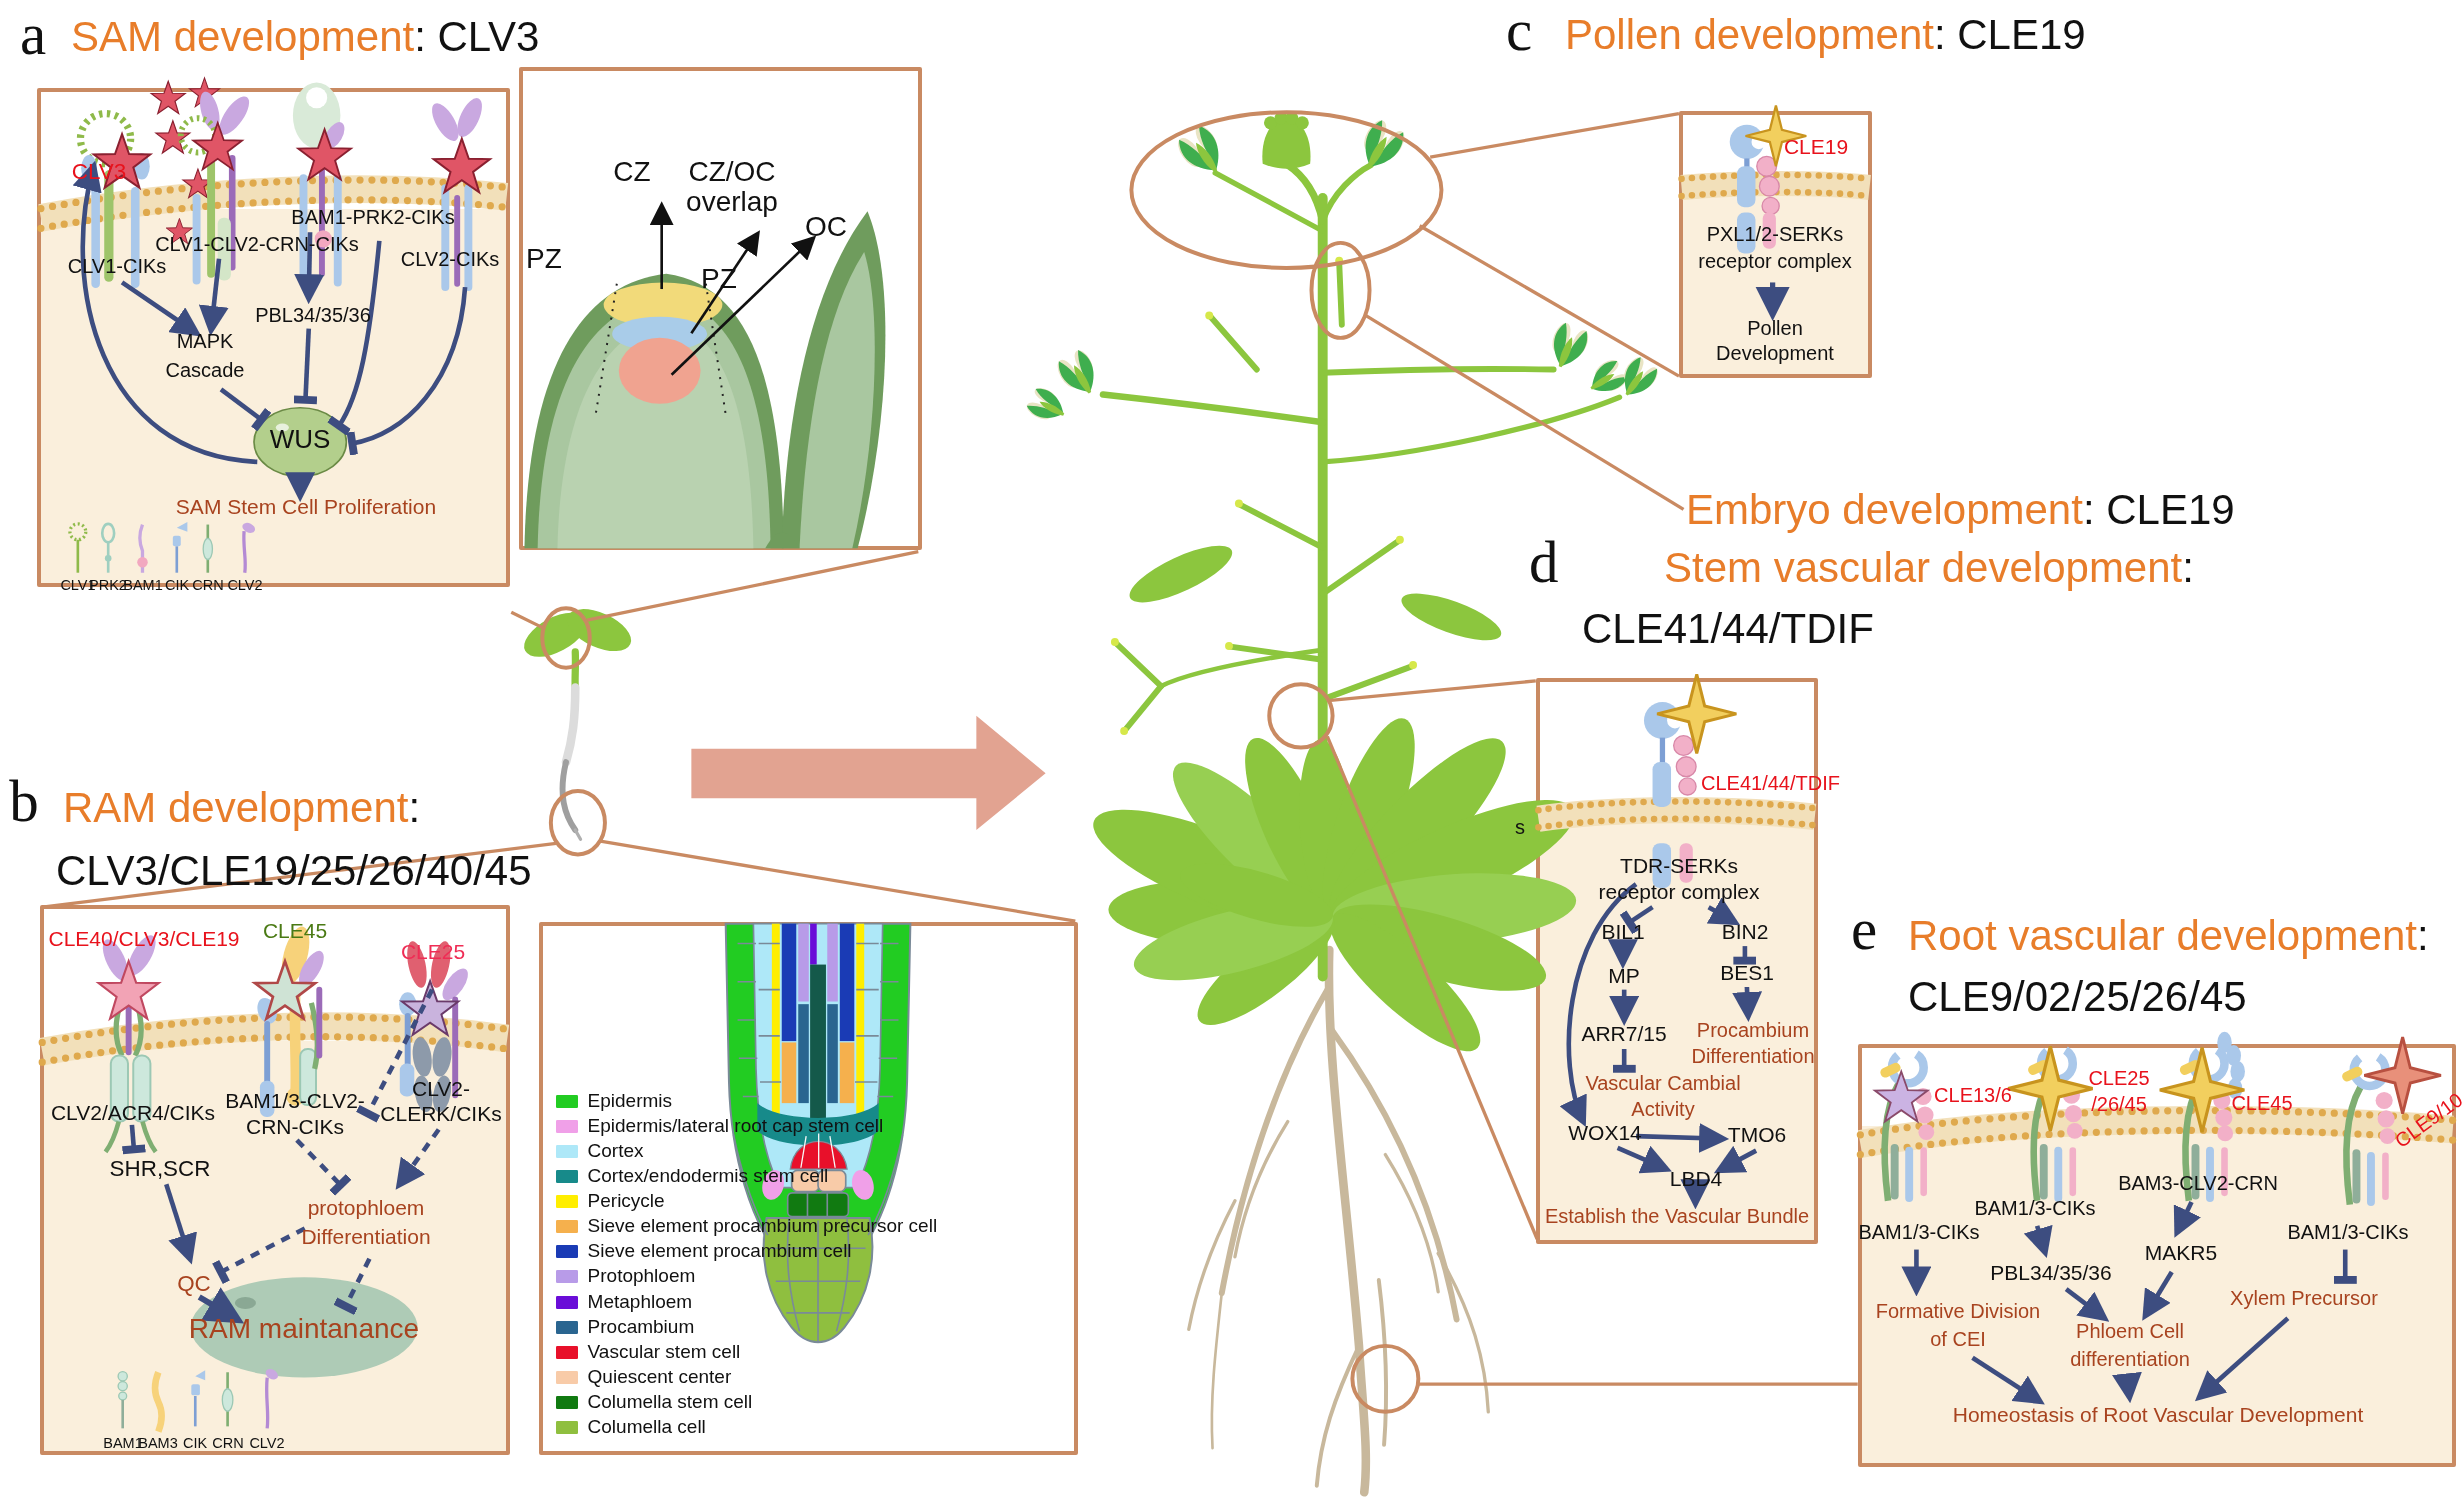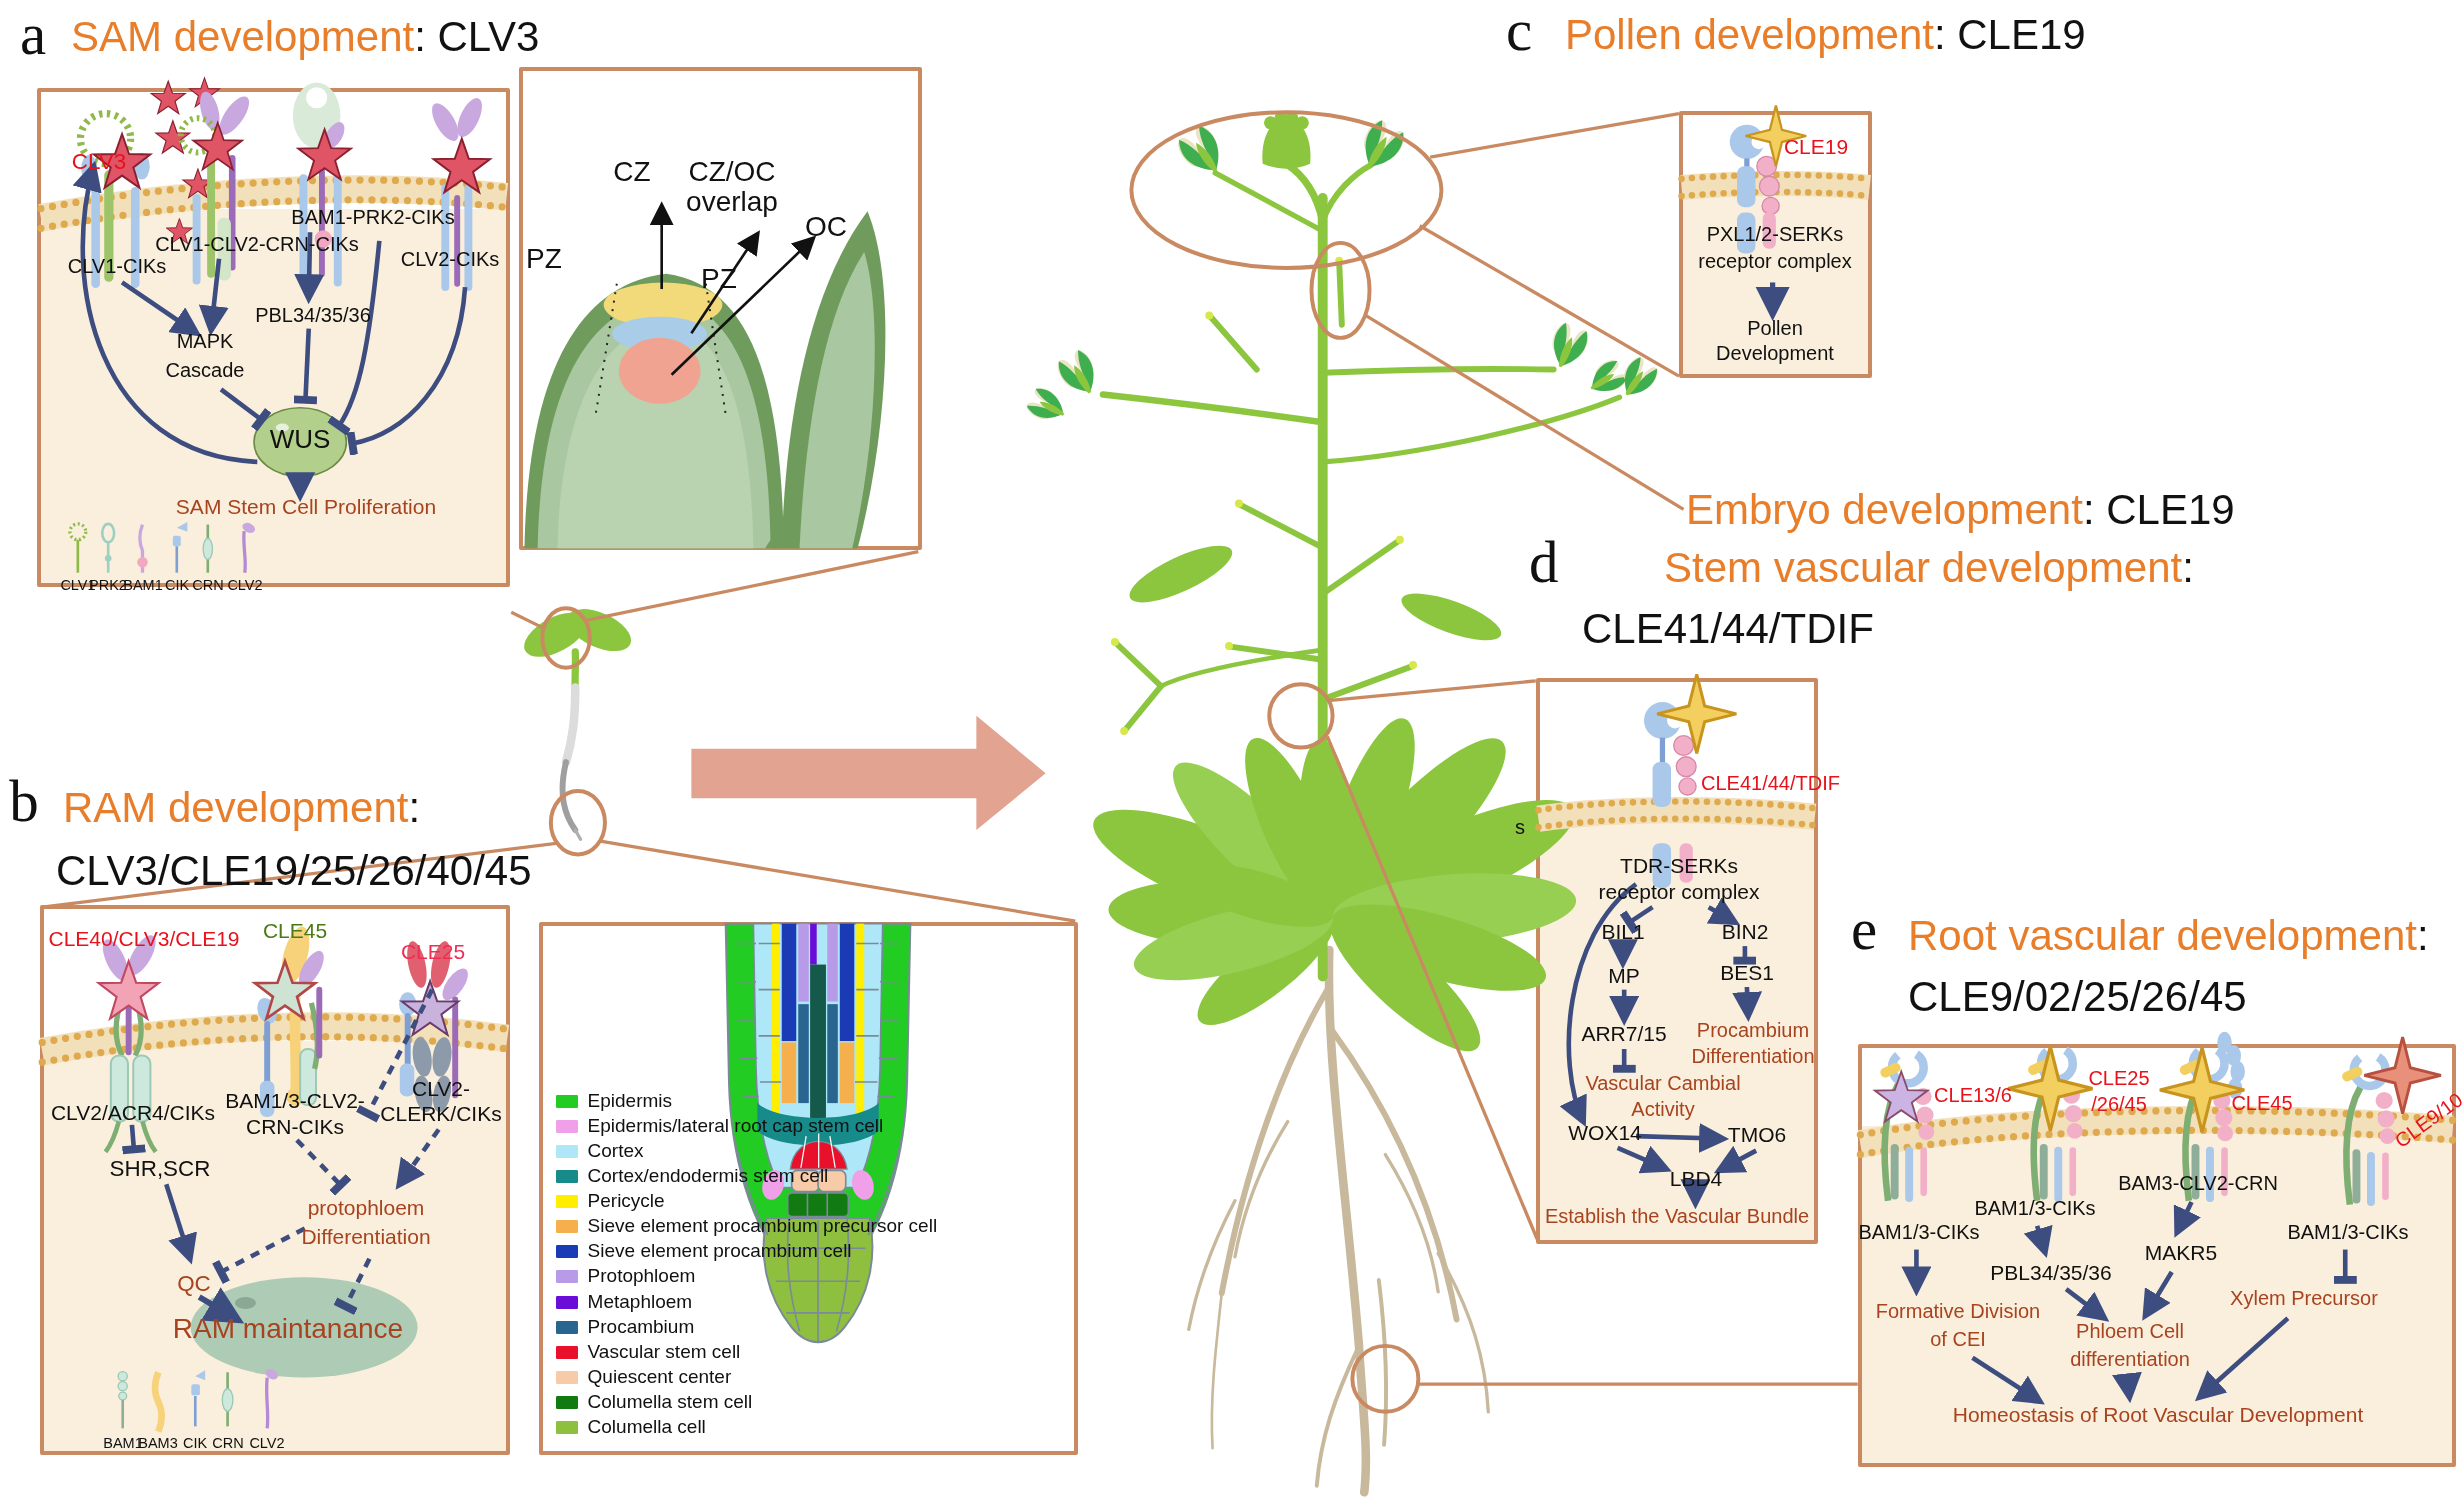--- a/index.html
+++ b/index.html
@@ -519,21 +519,21 @@
         <path d="M3292,1928 L3252,1994" marker-end="url(#ar)"></path>
         <path d="M2990,2058 L3092,2124" marker-end="url(#ar)"></path>
         <path d="M3225,2090 L3228,2118" marker-end="url(#ar)"></path>
         <path d="M3468,1998 L3334,2118" marker-end="url(#ar)"></path>
       </g>
     </g>
   </svg>
 
   <div class="t letter" style="left:20px;top:4px">a</div>
   <div class="t hdr" style="left:71px;top:14.5px"><span class="o">SAM development</span><span>: CLV3</span></div>
-  <div class="t f34 red ctr" style="left:99px;top:150px">CLV3</div>
+  <div class="t f34 red ctr" style="left:99px;top:160px">CLV3</div>
   <div class="t f30 ctr" style="left:373px;top:207px">BAM1-PRK2-CIKs</div>
   <div class="t f30 ctr" style="left:257px;top:234px">CLV1-CLV2-CRN-CIKs</div>
   <div class="t f30 ctr" style="left:117px;top:256px">CLV1-CIKs</div>
   <div class="t f30 ctr" style="left:450px;top:249px">CLV2-CIKs</div>
   <div class="t f30 ctr" style="left:313px;top:305px">PBL34/35/36</div>
   <div class="t f30 ctr" style="left:205px;top:331px">MAPK</div>
   <div class="t f30 ctr" style="left:205px;top:360px">Cascade</div>
   <div class="t f40 ctr" style="left:300px;top:426px">WUS</div>
   <div class="t f32 dr ctr" style="left:306px;top:496px">SAM Stem Cell Proliferation</div>
   <div class="t f22 ctr" style="left:78px;top:578px">CLV1</div>
@@ -558,21 +558,21 @@
   <div class="t f32 crm ctr" style="left:433px;top:941px">CLE25</div>
   <div class="t f32 ctr" style="left:133px;top:1102px">CLV2/ACR4/CIKs</div>
   <div class="t f32 ctr" style="left:295px;top:1090px">BAM1/3-CLV2-</div>
   <div class="t f32 ctr" style="left:295px;top:1116px">CRN-CIKs</div>
   <div class="t f32 ctr" style="left:441px;top:1078px">CLV2-</div>
   <div class="t f32 ctr" style="left:441px;top:1103px">CLERK/CIKs</div>
   <div class="t f34 ctr" style="left:160px;top:1157px">SHR,SCR</div>
   <div class="t f34 dr ctr" style="left:194px;top:1272px">QC</div>
   <div class="t f32 dr ctr" style="left:366px;top:1197px">protophloem</div>
   <div class="t f32 dr ctr" style="left:366px;top:1226px">Differentiation</div>
-  <div class="t f36 dr ctr" style="left:288px;top:1314px">RAM maintanance</div>
+  <div class="t f36 dr ctr" style="left:304px;top:1314px">RAM maintanance</div>
   <div class="t f22 ctr" style="left:123px;top:1436px">BAM1</div>
   <div class="t f22 ctr" style="left:158px;top:1436px">BAM3</div>
   <div class="t f22 ctr" style="left:195px;top:1436px">CIK</div>
   <div class="t f22 ctr" style="left:228px;top:1436px">CRN</div>
   <div class="t f22 ctr" style="left:267px;top:1436px">CLV2</div>
 
   <div class="leg" style="left:556px;top:1090px">
       <span class="chip" style="background-color: rgb(34, 204, 34);"></span>
       <span class="f29">Epidermis</span>
     </div>

